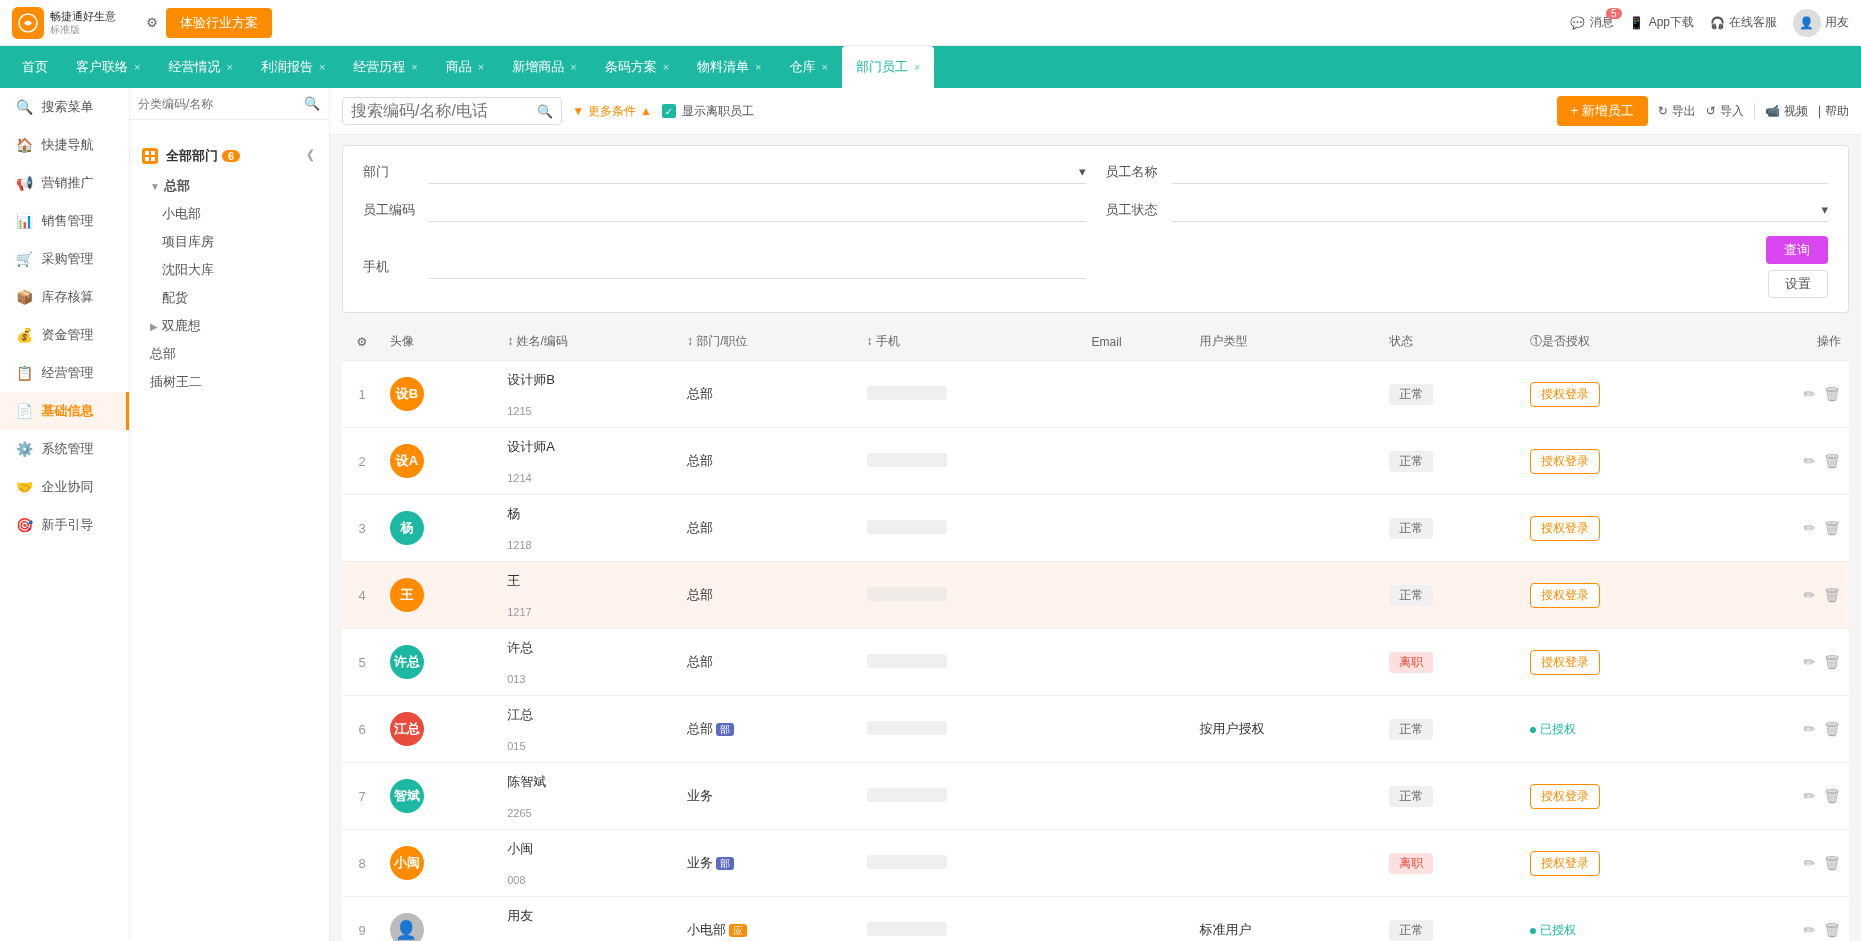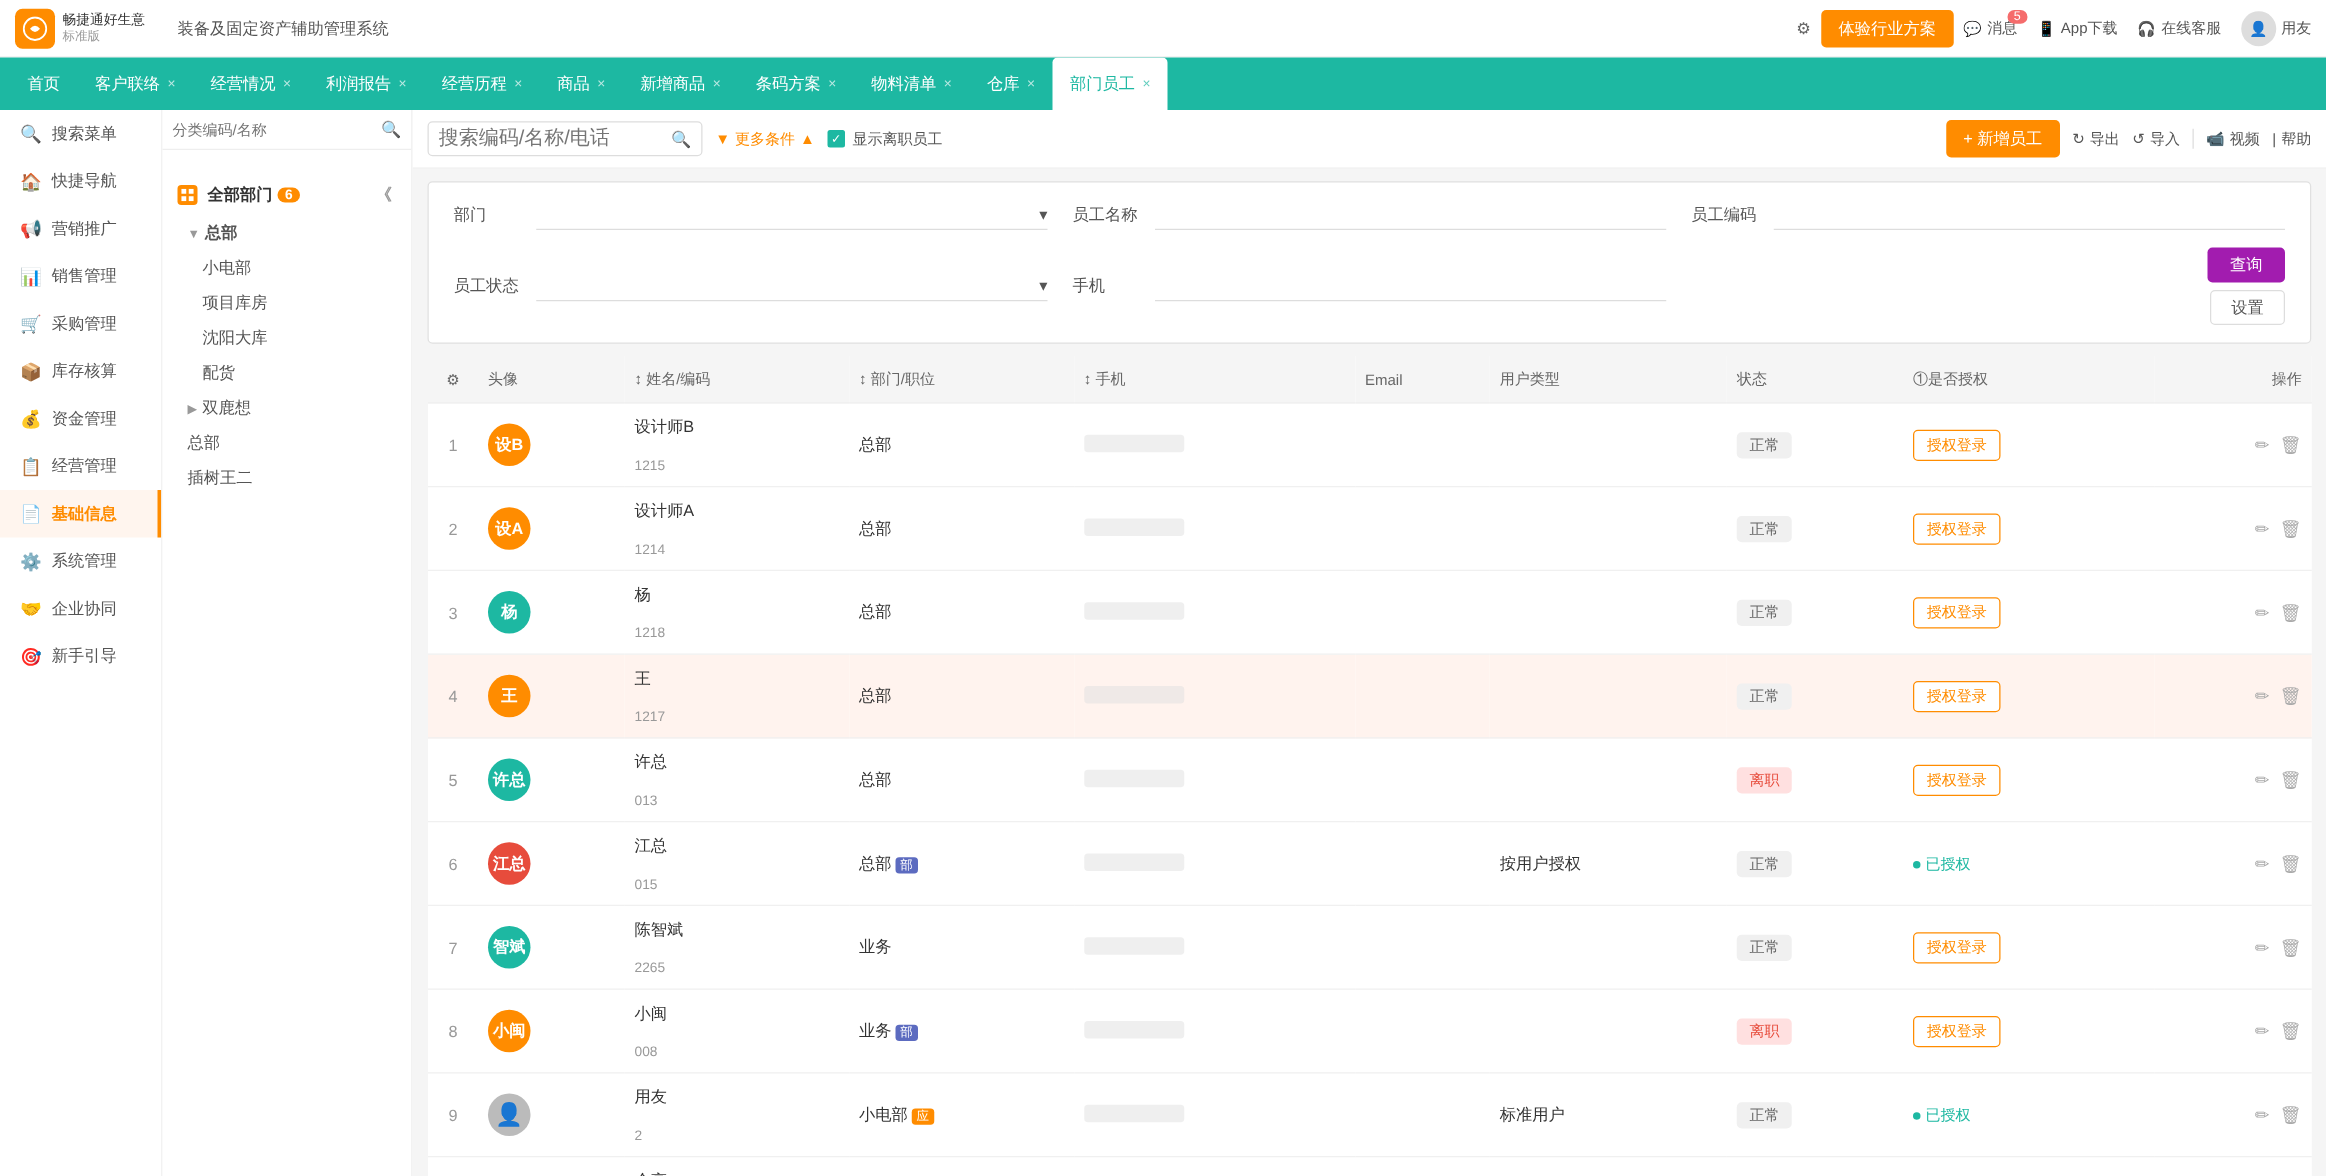--- a/index.html
+++ b/index.html
@@ -54,27 +54,27 @@
     .search-box input { border: none; outline: none; font-size: 16px; width: 180px; color: #555; }
     .filter-btn { display: flex; align-items: center; gap: 4px; color: #ff8c00; font-size: 12px; cursor: pointer; }
     .show-resigned { display: flex; align-items: center; gap: 6px; font-size: 12px; color: #555; }
     .checkbox-teal { width: 14px; height: 14px; background: #1db8a2; border-radius: 2px; display: flex; align-items: center; justify-content: center; color: #fff; font-size: 10px; }
     .right-actions { margin-left: auto; display: flex; align-items: center; gap: 10px; }
     .add-btn { background: #ff8c00; color: #fff; border: none; border-radius: 4px; padding: 6px 14px; font-size: 13px; cursor: pointer; display: flex; align-items: center; gap: 4px; }
     .action-btn { display: flex; align-items: center; gap: 4px; font-size: 12px; color: #555; cursor: pointer; }
     .divider-v { width: 1px; height: 16px; background: #ddd; }
 
     
-    .filter-row { background: #fff; border: 1px solid #e0e0e0; border-radius: 4px; margin: 10px 12px; padding: 14px 20px; display: grid; grid-template-columns: 1fr 1fr 1fr; gap: 14px 20px; }
+    .filter-row { background: #fff; border: 1px solid #e0e0e0; border-radius: 4px; margin: 10px 12px; padding: 14px 20px; display: grid; grid-template-columns: 1fr 1fr; gap: 14px 20px; }
     .filter-field { display: flex; align-items: center; gap: 10px; }
     .filter-label { font-size: 13px; color: #555; white-space: nowrap; min-width: 56px; }
     .filter-select { flex: 1; border: none; border-bottom: 1px solid #ddd; padding: 4px 0; font-size: 13px; color: #555; display: flex; align-items: center; justify-content: space-between; cursor: pointer; }
     .filter-input { flex: 1; border: none; border-bottom: 1px solid #ddd; padding: 4px 0; font-size: 13px; color: #555; outline: none; }
     .filter-actions { display: flex; flex-direction: column; gap: 6px; align-items: flex-end; justify-content: center; }
-    .query-btn { background: #a21caf; color: #fff; border: none; border-radius: 4px; padding: 5px 18px; font-size: 13px; cursor: pointer; }
+    .query-btn { background: #d946ef; color: #fff; border: none; border-radius: 4px; padding: 5px 18px; font-size: 13px; cursor: pointer; }
     .reset-btn { background: #fff; color: #555; border: 1px solid #ddd; border-radius: 4px; padding: 4px 16px; font-size: 13px; cursor: pointer; }
 
     
     .table-wrap { flex: 1; overflow-y: auto; padding: 0 12px 0 12px; }
     table { width: 100%; border-collapse: collapse; background: #fff; }
     thead th { background: #f5f5f5; padding: 10px 8px; font-size: 12px; color: #666; font-weight: normal; border-bottom: 1px solid #eee; white-space: nowrap; text-align: left; }
     thead th.center { text-align: center; }
     tbody td { padding: 10px 8px; font-size: 13px; color: #333; border-bottom: 1px solid #f0f0f0; vertical-align: middle; }
     tbody tr.highlighted { background: #fff3ee; }
     .avatar-circle { width: 34px; height: 34px; border-radius: 50%; display: flex; align-items: center; justify-content: center; color: #fff; font-size: 13px; font-weight: bold; flex-shrink: 0; }
@@ -113,21 +113,20 @@
       <svg width="20" height="20" viewBox="0 0 20 20">
           <circle cx="10" cy="10" r="9" fill="none" stroke="#fff" stroke-width="1.5"></circle>
           <path d="M6 10 Q10 5 14 10 Q10 15 6 10Z" fill="#fff"></path>
         </svg>
     </div>
     <div class="logo-text">
       <div>畅捷通好生意</div>
       <div style="font-size:10px;color:#999;">标准版</div>
     </div>
   </div>
-  <div class="system-title">装备及固定资产辅助管理系统</div>
   <div style="display:flex;align-items:center;gap:4px;margin-right:8px;">
     <div class="gear-icon">⚙</div>
     <button class="try-btn">体验行业方案</button>
   </div>
   <div class="top-actions">
     <div class="top-btn">
       <span>💬</span>
       <span>消息</span>
       <span class="badge">5</span>
     </div>

